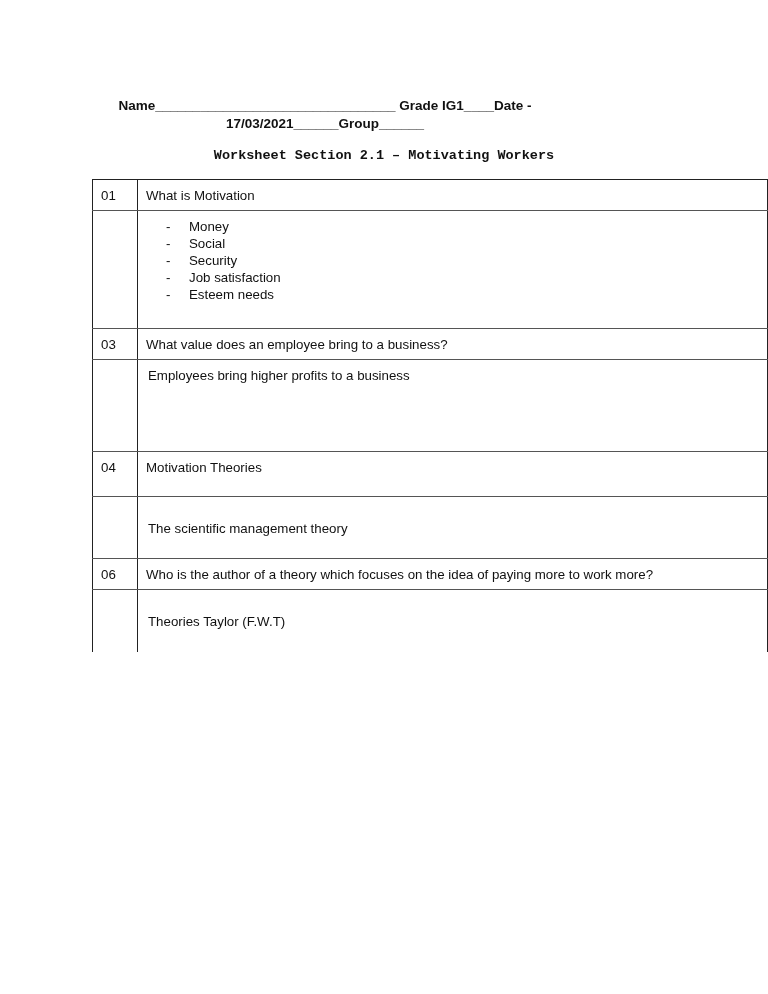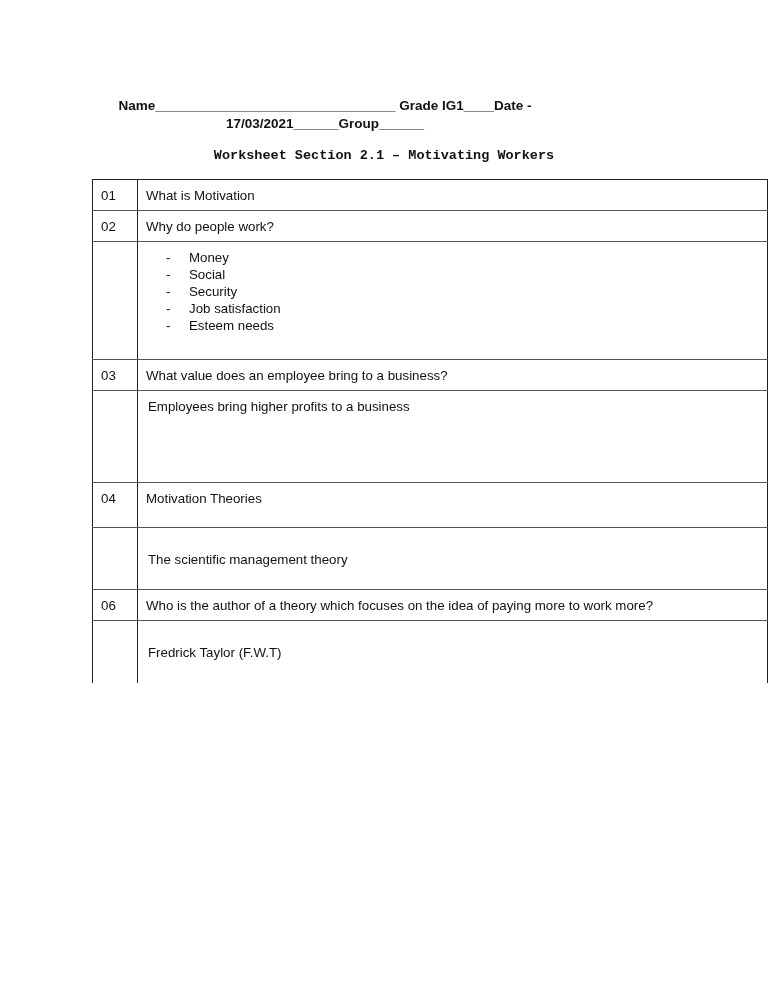--- a/index.html
+++ b/index.html
@@ -46,24 +46,20 @@
   <colgroup>
       <col style="width:45px">
       <col>
     </colgroup>
   <tbody>
       <tr style="height:30px">
     <td class="num">01</td>
     <td>What is Motivation</td>
   </tr>
 
-  <tr style="height:31px">
-    <td class="num">02</td>
-    <td>Why do people work?</td>
-  </tr>
   <tr style="height:118px">
     <td class="num"></td>
     <td>
       <ul class="bullets">
         <li><span class="dash">-</span><span>Money</span></li>
         <li><span class="dash">-</span><span>Social</span></li>
         <li><span class="dash">-</span><span>Security</span></li>
         <li><span class="dash">-</span><span>Job satisfaction</span></li>
         <li><span class="dash">-</span><span>Esteem needs</span></li>
       </ul>
@@ -88,17 +84,17 @@
     <td class="num"></td>
     <td class="ans" style="vertical-align:middle">The scientific management theory</td>
   </tr>
 
   <tr style="height:31px">
     <td class="num">06</td>
     <td>Who is the author of a theory which focuses on the idea of paying more to work more?</td>
   </tr>
   <tr style="height:62px">
     <td class="num"></td>
-    <td class="ans" style="vertical-align:middle">Fredrick Taylor (F.W.T)</td>
+    <td class="ans" style="vertical-align:middle">Theories Taylor (F.W.T)</td>
   </tr>
 
 </tbody>
   </table>
 
 </body></html>

